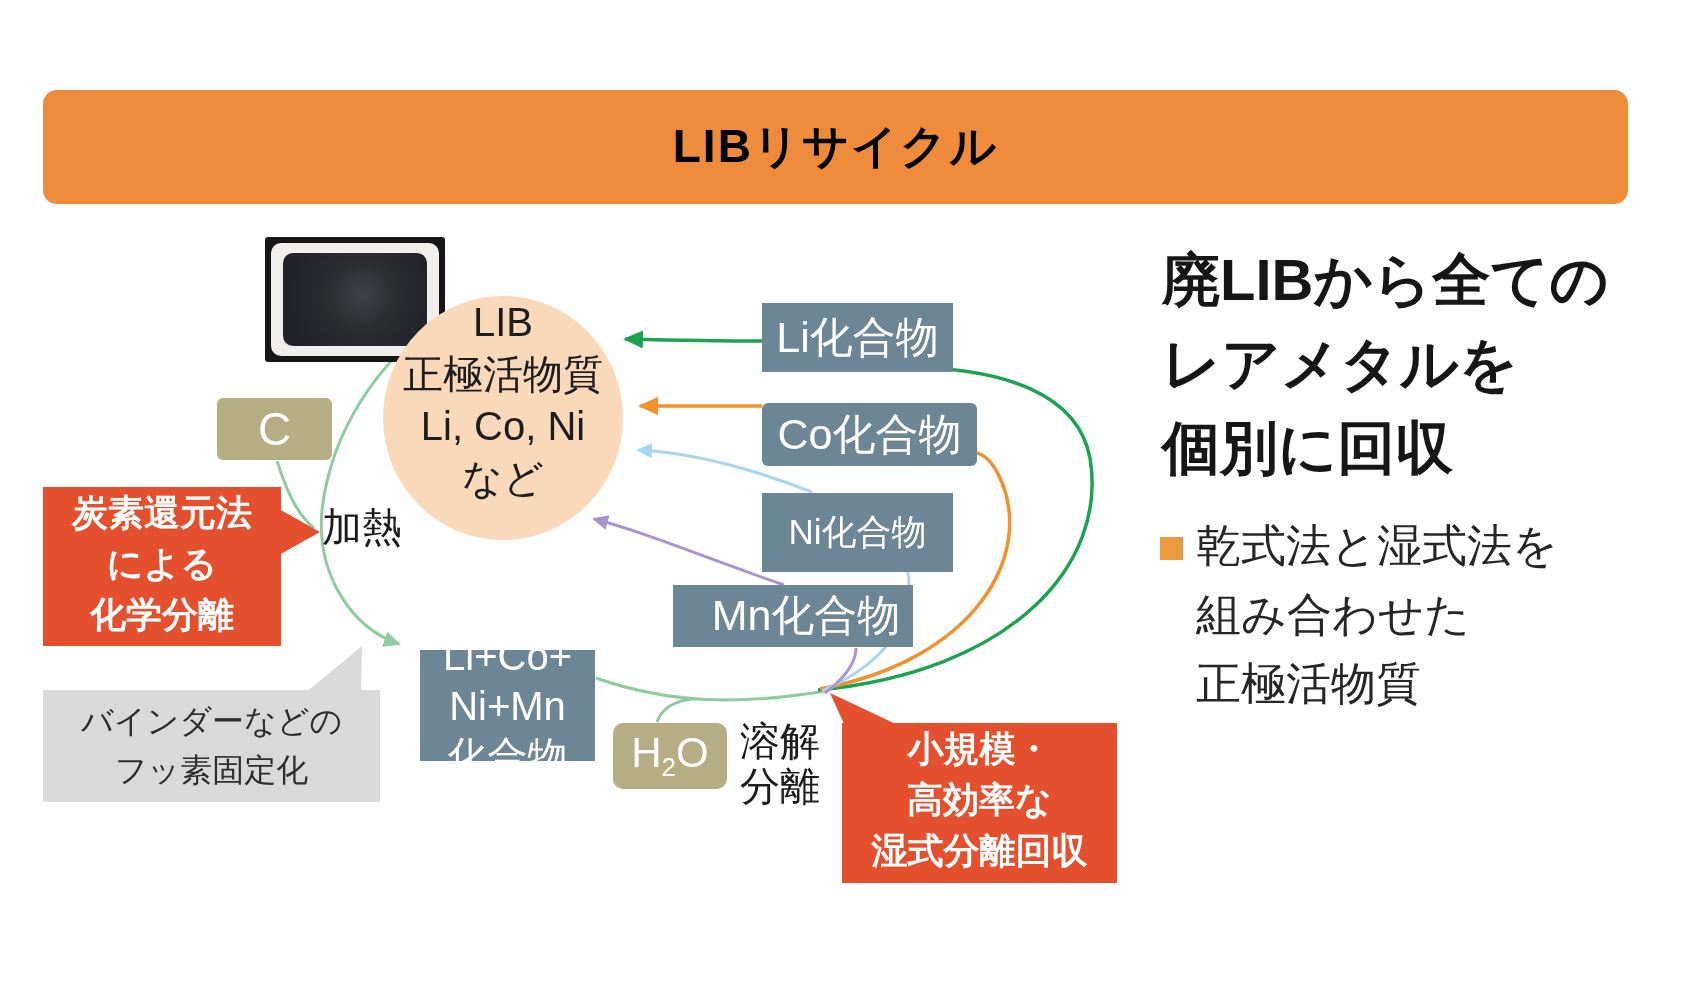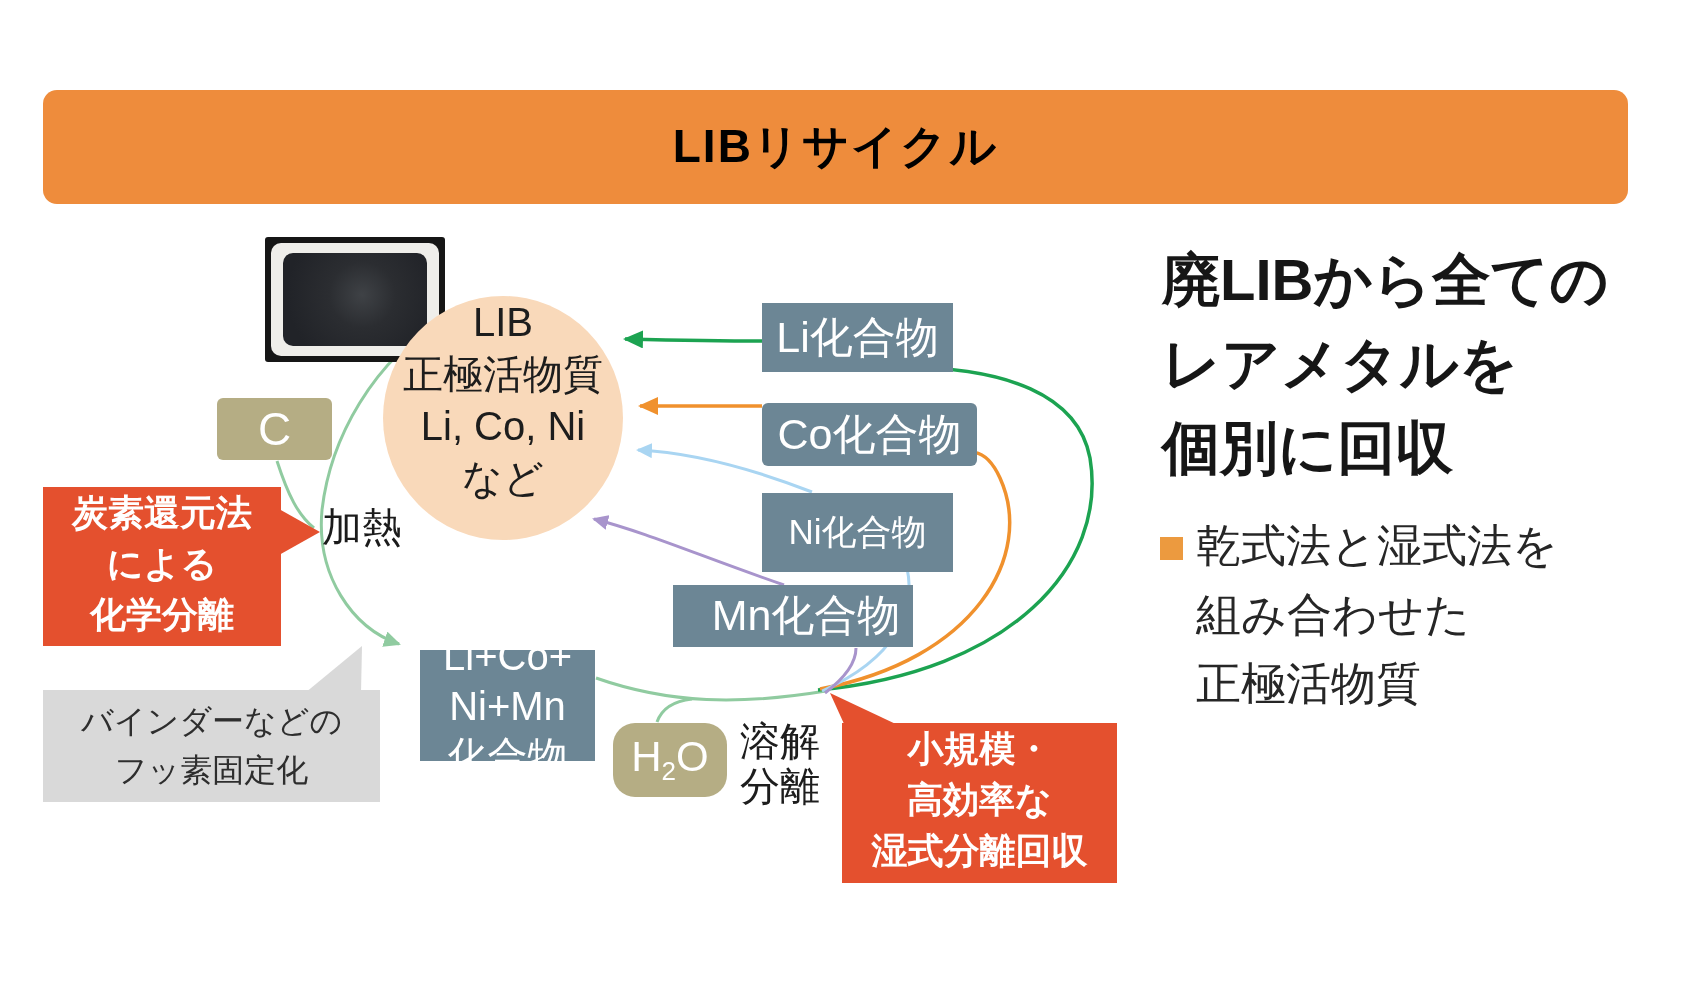--- a/index.html
+++ b/index.html
@@ -28,21 +28,21 @@
   .circle-text{font-size:40px;line-height:52px;color:#1d1d1d;}
   
   .slate{background:#6C8695;color:#ffffff;display:flex;align-items:center;justify-content:center;text-align:center;}
   .khaki{background:#B5AD84;color:#ffffff;display:flex;align-items:center;justify-content:center;}
   .box-li{left:762px;top:303px;width:191px;height:69px;font-size:43px;}
   .box-co{left:762px;top:403px;width:215px;height:63px;font-size:43px;border-radius:6px;}
   .box-ni{left:762px;top:493px;width:191px;height:79px;font-size:35px;}
   .box-mn{left:673px;top:585px;width:214px;height:62px;font-size:43px;padding-left:26px;}
   .box-mixed{left:420px;top:650px;width:175px;height:111px;font-size:40px;line-height:50px;}
   .box-c{left:217px;top:398px;width:115px;height:62px;border-radius:6px;font-size:46px;}
-  .box-h2o{left:613px;top:723px;width:114px;height:74px;border-radius:22px;font-size:42px;}
+  .box-h2o{left:613px;top:723px;width:114px;height:66px;border-radius:10px;font-size:42px;}
   .box-h2o sub{font-size:0.62em;}
   
   .callout-red{background:#E4502E;color:#ffffff;font-weight:bold;text-align:center;
     display:flex;align-items:flex-start;justify-content:center;}
   .red1{left:43px;top:487px;width:238px;height:159px;font-size:36px;line-height:51px;}
   .red1-pointer{left:279px;top:509px;width:0;height:0;
     border-left:41px solid #E4502E;border-top:23px solid transparent;border-bottom:23px solid transparent;}
   .red2{left:842px;top:723px;width:275px;height:160px;font-size:36px;line-height:51px;}
   .gray-box{left:43px;top:690px;width:337px;height:112px;background:#D9D9D9;color:#2e2e2e;
     font-size:32px;line-height:49px;display:flex;align-items:center;justify-content:center;text-align:center;}

